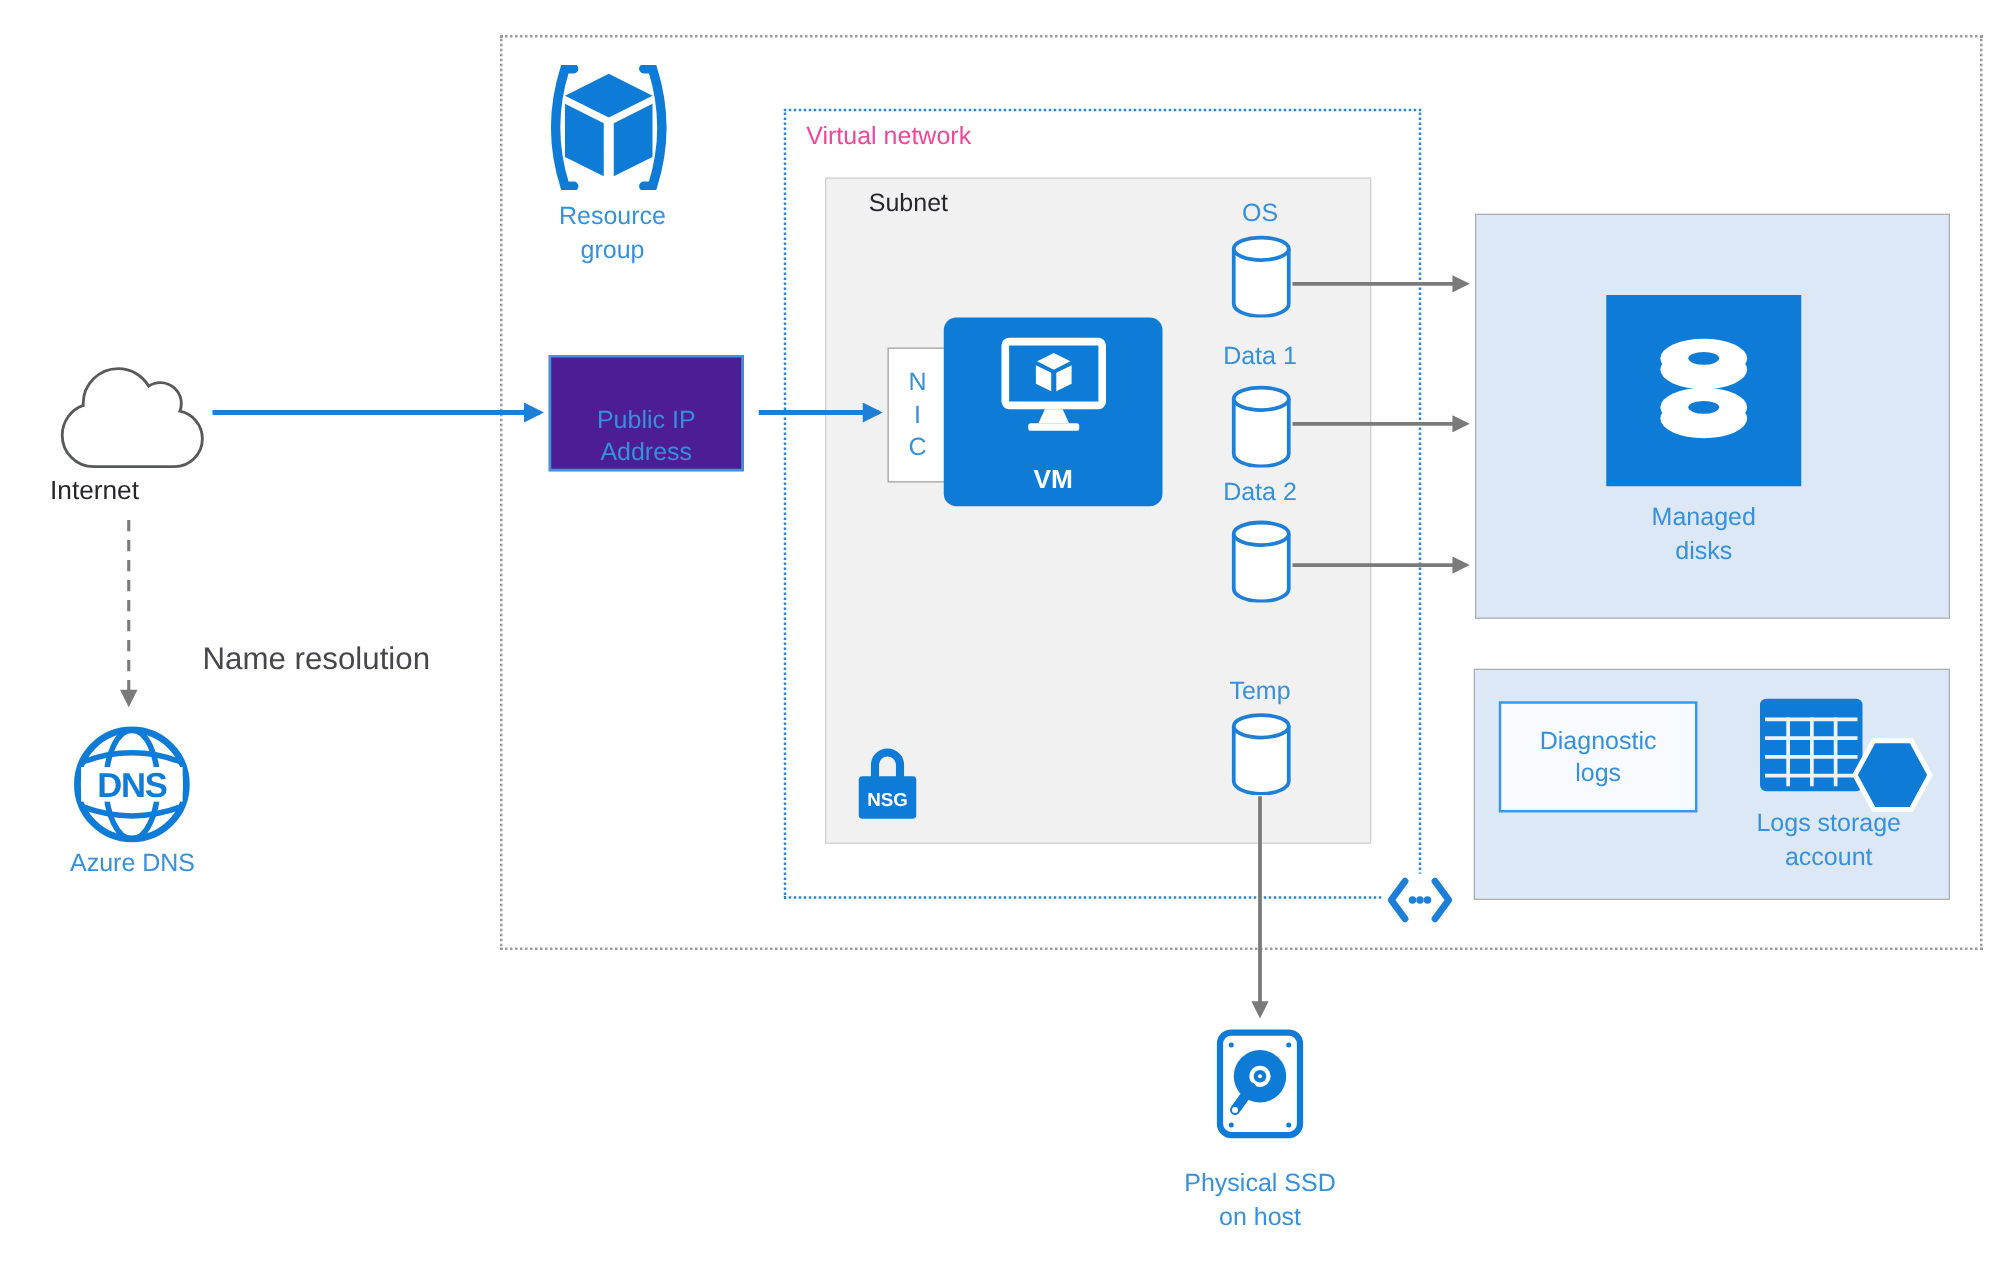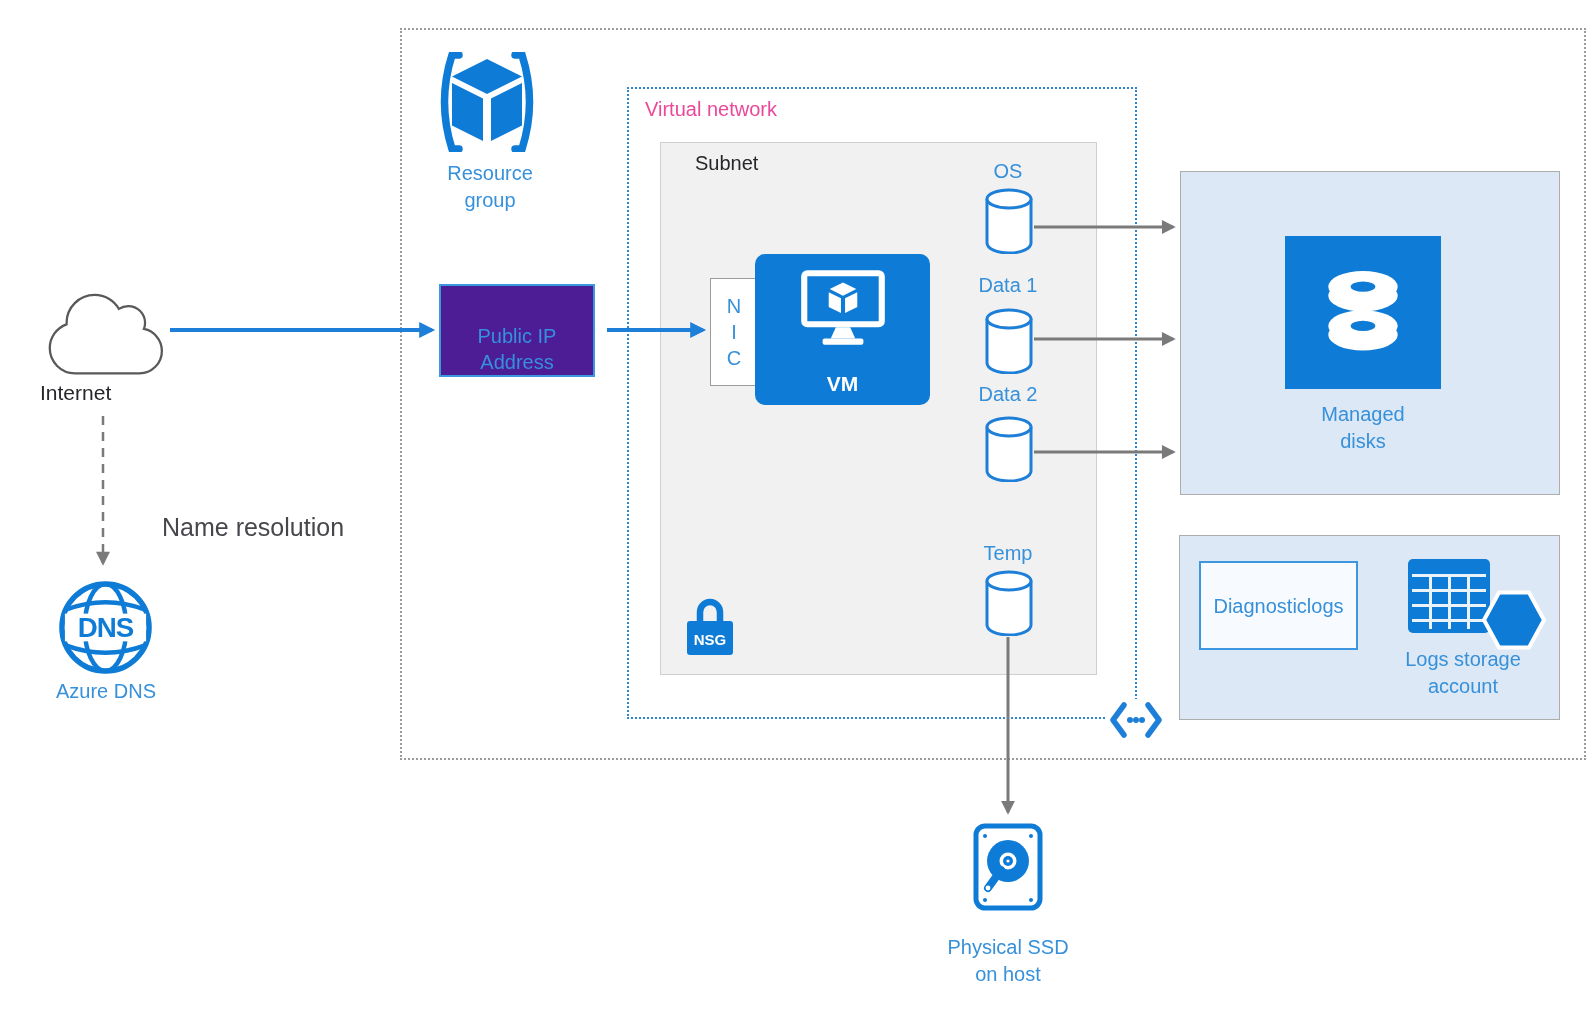--- a/index.html
+++ b/index.html
@@ -19,21 +19,21 @@
        display:flex;flex-direction:column;align-items:center;justify-content:center;gap:4px;}
   .nic span{font-size:20px;line-height:22px;color:#3690DA;}
   .vm{left:755px;top:254px;width:175px;height:151px;background:#0E7CD6;border-radius:10px;
       display:flex;flex-direction:column;align-items:center;padding-top:15px;box-sizing:border-box;}
   .vm .vmlabel{color:#fff;font-size:21px;font-weight:bold;margin-top:21px;}
   .mdpanel{left:1180px;top:171px;width:380px;height:324px;}
   .mdsquare{left:1285px;top:236px;width:156px;height:153px;background:#0E7CD6;
             display:flex;align-items:center;justify-content:center;}
   .logspanel{left:1179px;top:535px;width:381px;height:185px;}
   .diagbox{left:1199px;top:561px;width:159px;height:89px;background:#F7FAFE;border:2px solid #3C96E0;box-sizing:border-box;
-           display:flex;flex-direction:row;align-items:center;justify-content:center;}
+           display:flex;flex-direction:column;align-items:center;justify-content:center;}
   .diagbox div{font-size:20px;line-height:26px;color:#3690DA;}
   .vnet-corner-mask{left:1106px;top:699px;width:62px;height:42px;background:#fff;}
   svg text{font-family:"Liberation Sans",sans-serif;}
 </style>
 </head>
 <body>
 
 <div id="canvas">
 
   <div class="abs rg-box"></div>

